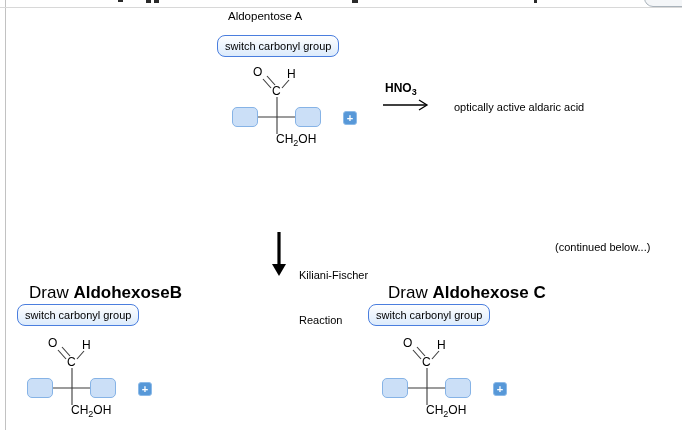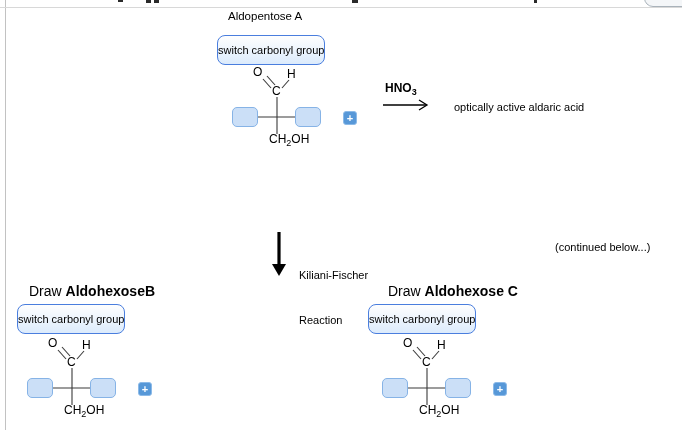--- a/index.html
+++ b/index.html
@@ -11,39 +11,39 @@
   .vline{position:absolute;left:5px;top:0;width:1px;height:430px;background:#c2c2c2;}
   .hline{position:absolute;left:0;top:7px;width:682px;height:1px;background:#d8d8d8;}
   
   .frag{position:absolute;background:#2a2a2a;}
   .partial-btn{
     position:absolute;left:644px;top:-16px;width:64px;height:21px;
     border:1px solid #a9b2ba;border-radius:9px;background:#f4f6f8;
   }
   
   .title{position:absolute;font-size:11.5px;font-weight:normal;white-space:nowrap;}
-  .draw-title{position:absolute;font-size:14px;white-space:nowrap;}
+  .draw-title{position:absolute;font-size:17px;white-space:nowrap;}
   .draw-title b{font-weight:bold;}
   
   .switch-btn{
-    position:absolute;height:30px;padding:0 0;font-family:"Liberation Sans",sans-serif;
+    position:absolute;height:22px;padding:0 7px;font-family:"Liberation Sans",sans-serif;
     font-size:11px;color:#000;border:1px solid #4a7ede;border-radius:8px;
     background:linear-gradient(#fefefe,#dcebfc);cursor:pointer;white-space:nowrap;
   }
   
   .reagent{position:absolute;font-weight:bold;font-size:12px;white-space:nowrap;}
   .reagent sub{font-size:9px;}
   .plain-text{position:absolute;font-size:11px;white-space:nowrap;}
   .two-line span{display:block;line-height:13px;margin-top:32px;}
   
   .structure{position:absolute;width:140px;height:95px;}
   .structure svg{position:absolute;left:0;top:0;}
   .structure svg line{stroke:#3a3a3a;stroke-width:1.1;}
   .atom{position:absolute;font-size:12px;line-height:12px;}
-  .chain{position:absolute;left:44px;top:72px;font-size:12px;line-height:13px;white-space:nowrap;}
+  .chain{position:absolute;left:51px;top:72px;font-size:12px;line-height:13px;white-space:nowrap;}
   .chain sub{font-size:9px;}
   .slot{
     position:absolute;width:26px;height:20px;box-sizing:border-box;
     background:#cbdff7;border:1.5px solid #86b3e6;border-radius:5px;cursor:pointer;
   }
   .slot-left{left:7px;top:46px;}
   .slot-right{left:70px;top:46px;}
   .plus{
     position:absolute;left:118px;top:50px;width:14px;height:14px;padding:0;
     background:#5798d8;border:1px solid #8cbae8;border-radius:3px;cursor:pointer;

